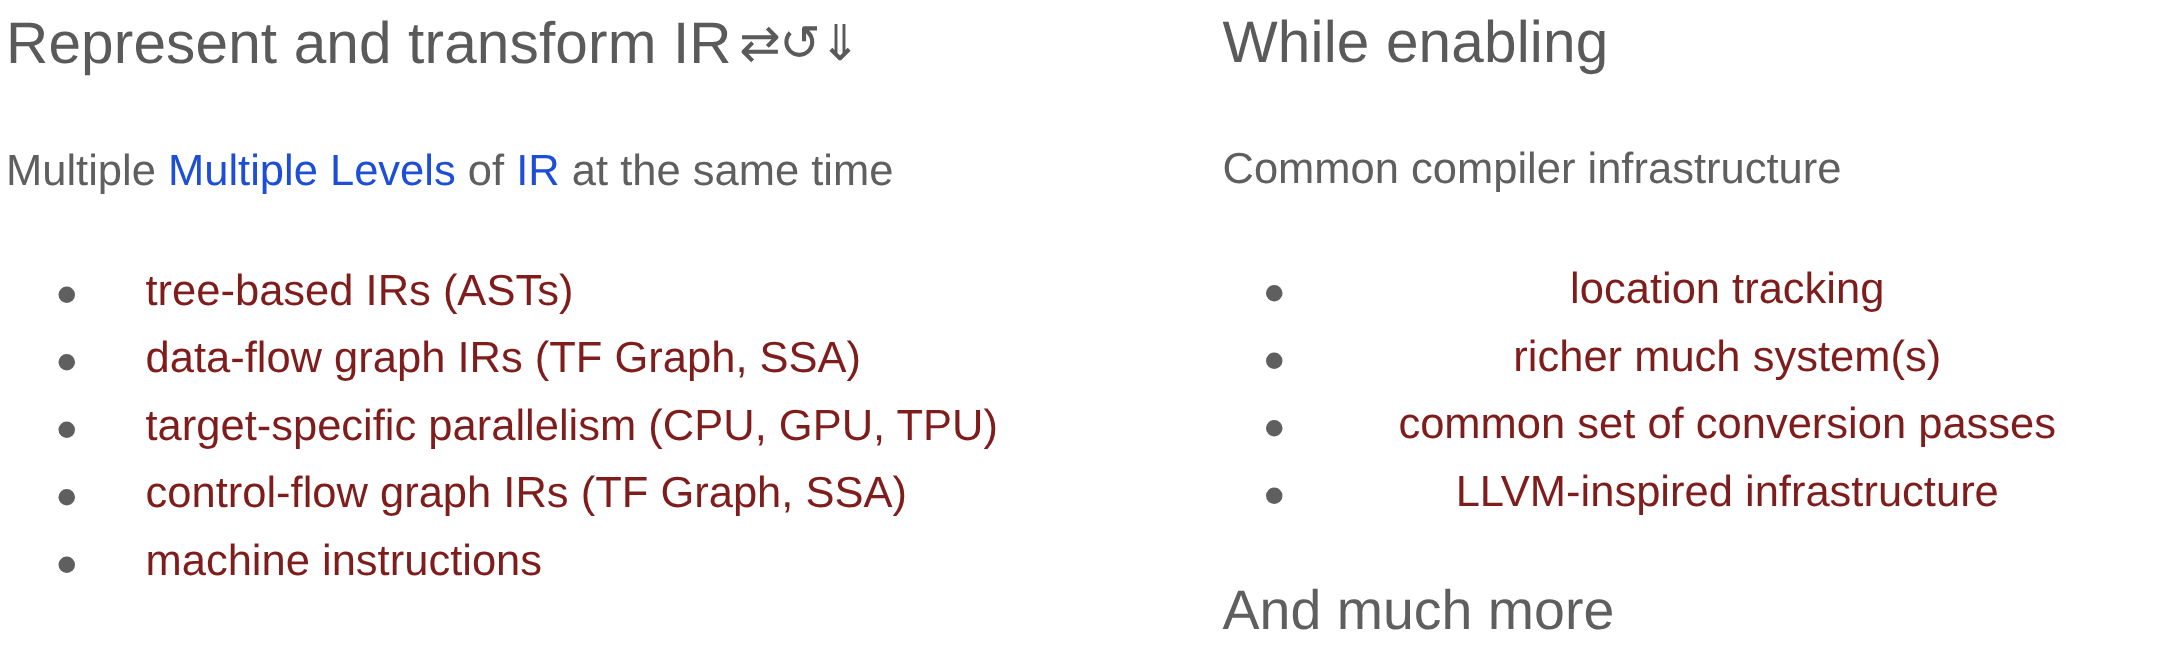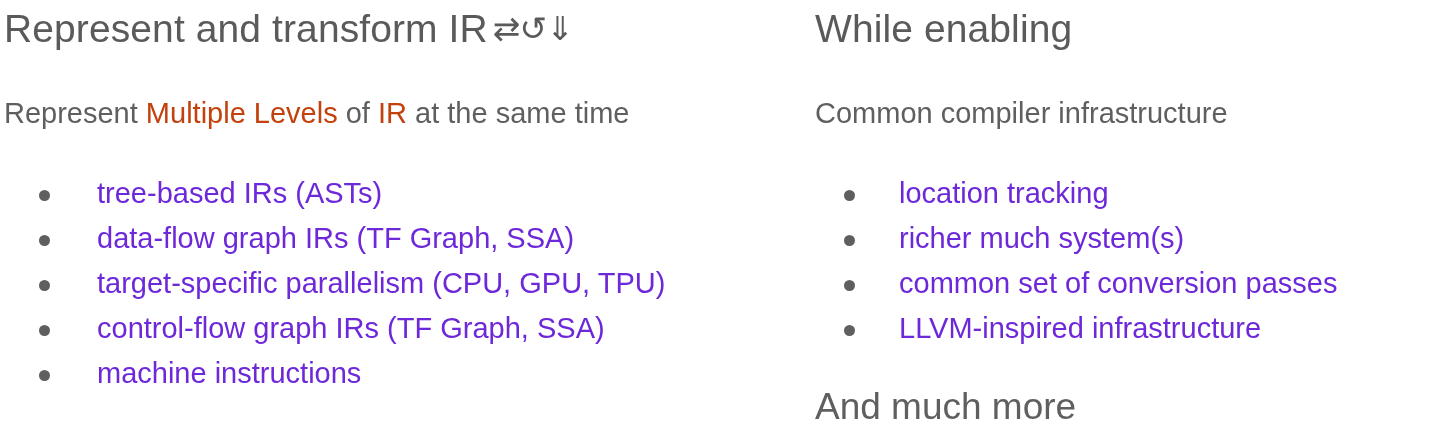--- a/index.html
+++ b/index.html
@@ -53,35 +53,35 @@
     font-size: 29px;
     line-height: 36px;
     font-weight: 400;
     color: #5f5f5f;
     margin: 0;
     white-space: nowrap;
   }
   .column.left  .subhead { margin-top: 42px; }
   .column.right .subhead { margin-top: 42px; }
 
-  .blue { color: #c2410c; }
+  .blue { color: #1d4ed8; }
 
   ul.bullets {
     list-style: none;
     margin: 0;
     padding: 0;
   }
   .column.left  ul.bullets { margin-top: 40px; }
-  .column.right ul.bullets { margin-top: 40px; }
+  .column.right ul.bullets { margin-top: 40px; text-align: center; }
 
   ul.bullets li {
     position: relative;
     font-size: 29px;
     line-height: 45px;
-    color: #6d28d9;
+    color: #7f1d1d;
     white-space: nowrap;
   }
   .column.left  ul.bullets li { padding-left: 93px; }
   .column.right ul.bullets li { padding-left: 84px; }
 
   ul.bullets li .dot {
     position: absolute;
     top: 19px;
     width: 11px;
     height: 11px;
@@ -102,21 +102,21 @@
 </style>
 </head>
 <body>
 
 <div class="slide">
 
   <div class="column left">
 
     <h1 class="heading"><span>Represent and transform IR</span><span class="heading-icons">⇄↺⇓</span></h1>
 
-    <p class="subhead"><span>Represent </span><span class="blue">Multiple Levels</span><span> of </span><span class="blue">IR</span><span> at the same time</span></p>
+    <p class="subhead"><span>Multiple </span><span class="blue">Multiple Levels</span><span> of </span><span class="blue">IR</span><span> at the same time</span></p>
 
     <ul class="bullets">
       <li>
         <span class="dot"></span>
         <span>tree-based IRs (ASTs)</span>
       </li>
       <li>
         <span class="dot"></span>
         <span>data-flow graph IRs (TF Graph, SSA)</span>
       </li>

